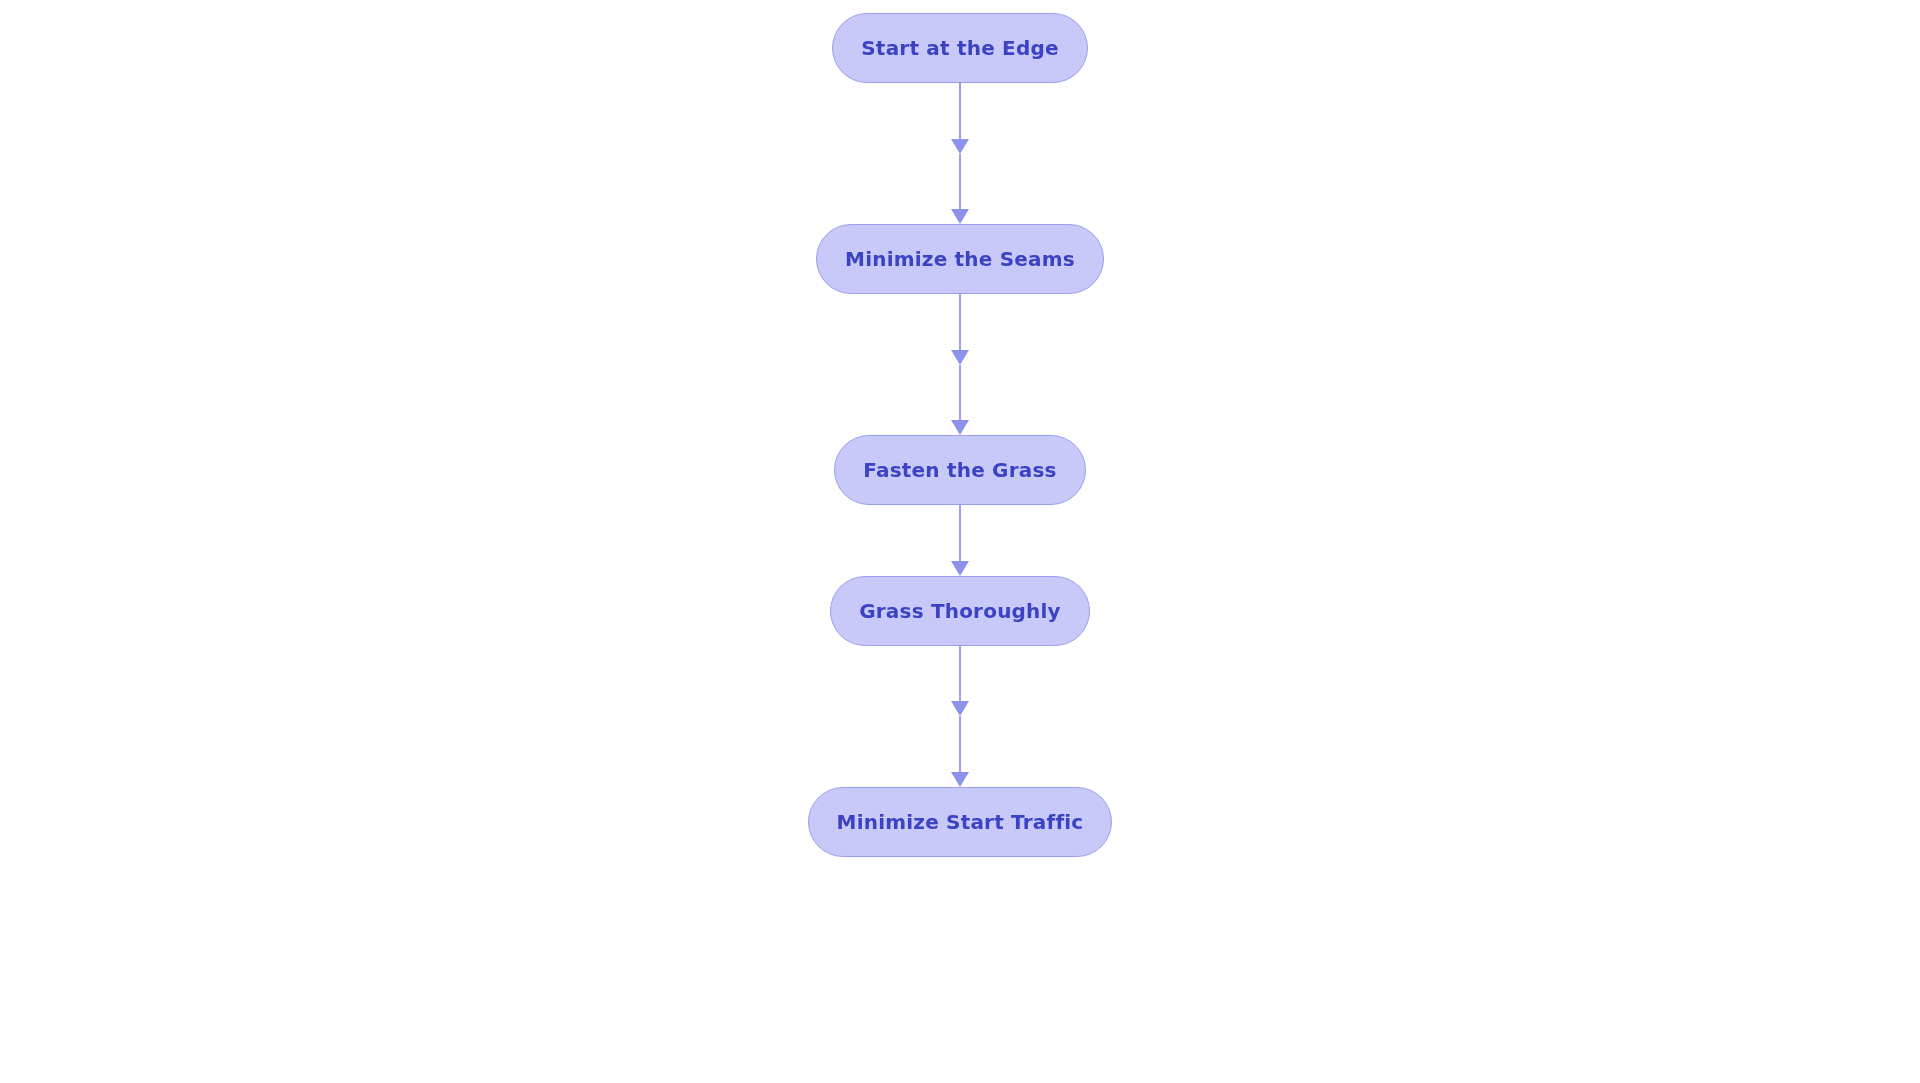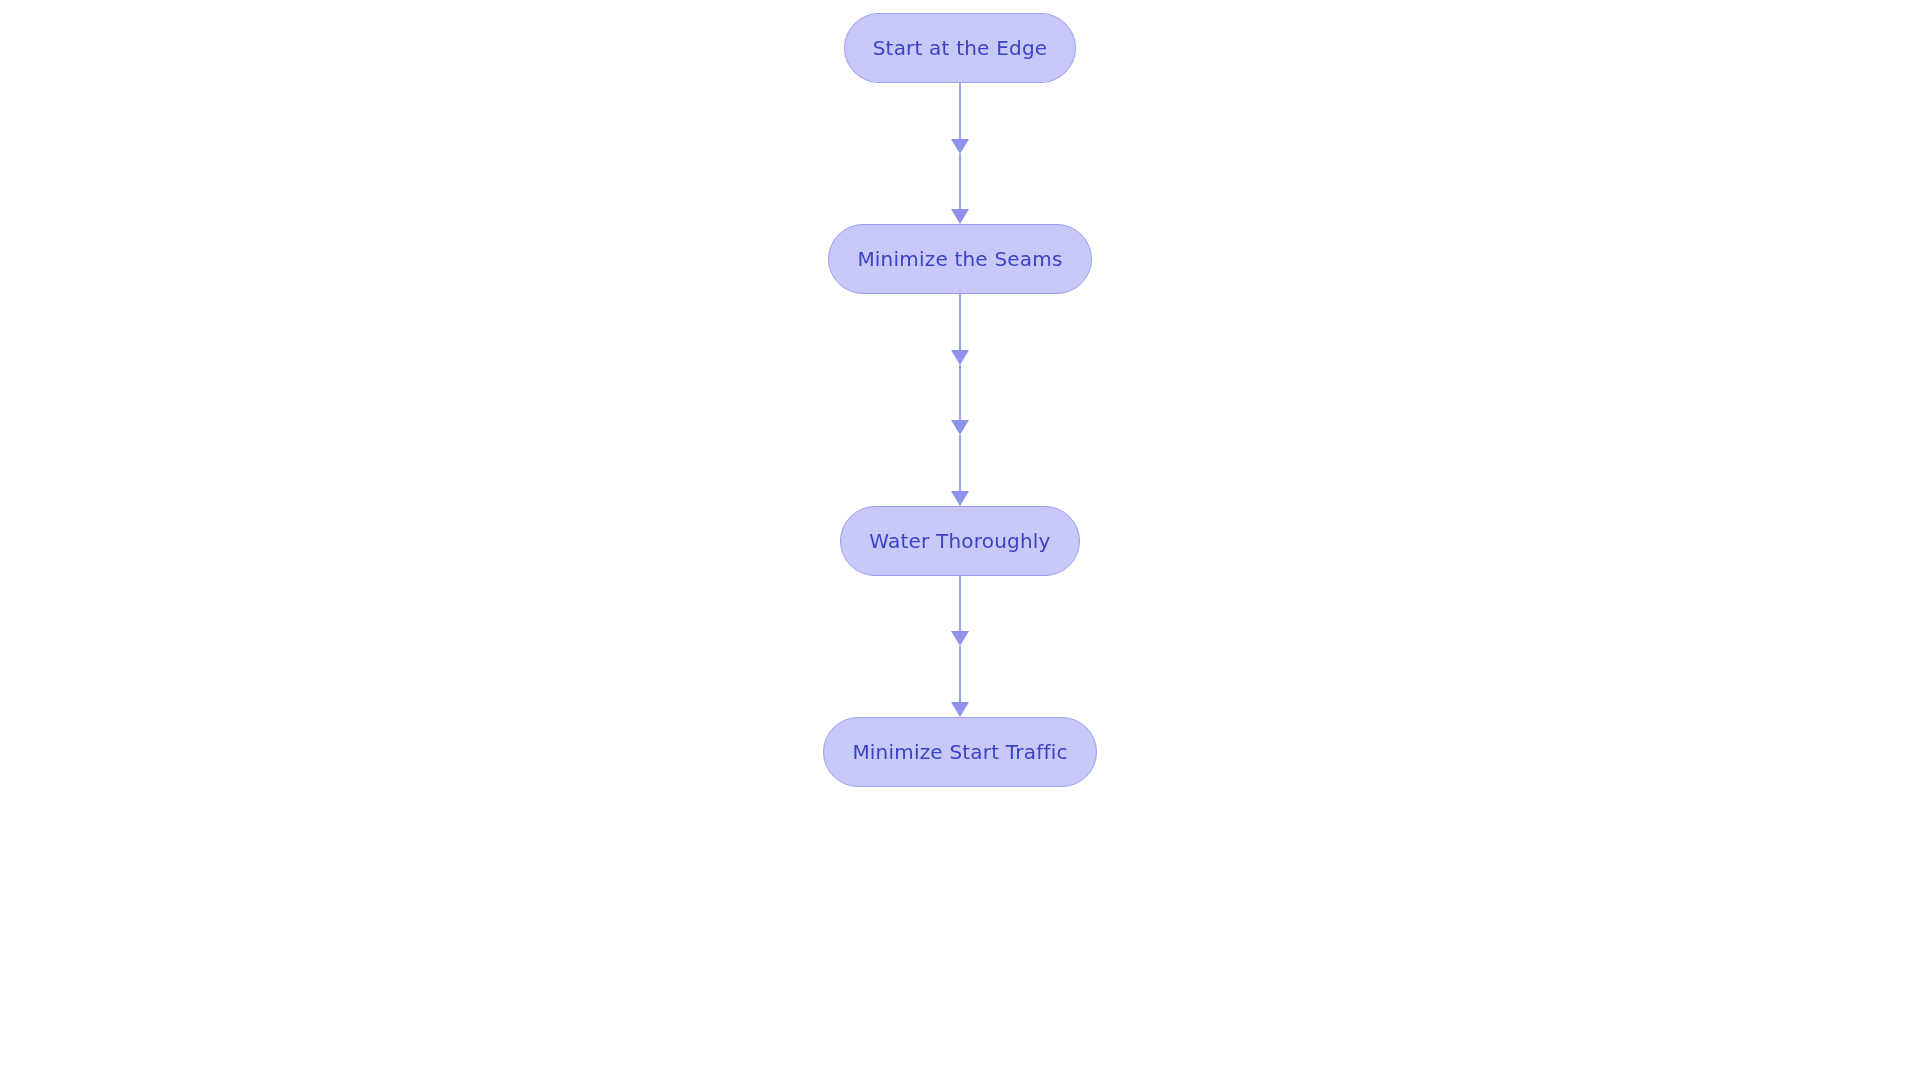--- a/index.html
+++ b/index.html
@@ -33,21 +33,21 @@
     align-items: center;
     justify-content: center;
     background: #c8c9f8;
     border: 1.5px solid #9a9ef0;
     border-radius: 35px;
     flex: 0 0 auto;
   }
   .node-label {
     color: #3b42c4;
     font-size: 20px;
-    font-weight: 400;
+    font-weight: 700;
     letter-spacing: 0.2px;
     white-space: nowrap;
     text-align: right;
   }
   .connector {
     height: 70.5px;
     display: flex;
     flex-direction: column;
     align-items: center;
     flex: 0 0 auto;
@@ -95,28 +95,31 @@
       <div class="line"></div>
       <div class="arrowhead"></div>
     </div>
 
 
     <div class="connector">
       <div class="line"></div>
       <div class="arrowhead"></div>
     </div>
 
+    <div class="node">
+      <span class="node-label">Fasten the Grass</span>
+    </div>
 
     <div class="connector">
       <div class="line"></div>
       <div class="arrowhead"></div>
     </div>
 
     <div class="node">
-      <span class="node-label">Water Thoroughly</span>
+      <span class="node-label">Grass Thoroughly</span>
     </div>
 
     <div class="connector">
       <div class="line"></div>
       <div class="arrowhead"></div>
     </div>
 
 
     <div class="connector">
       <div class="line"></div>

